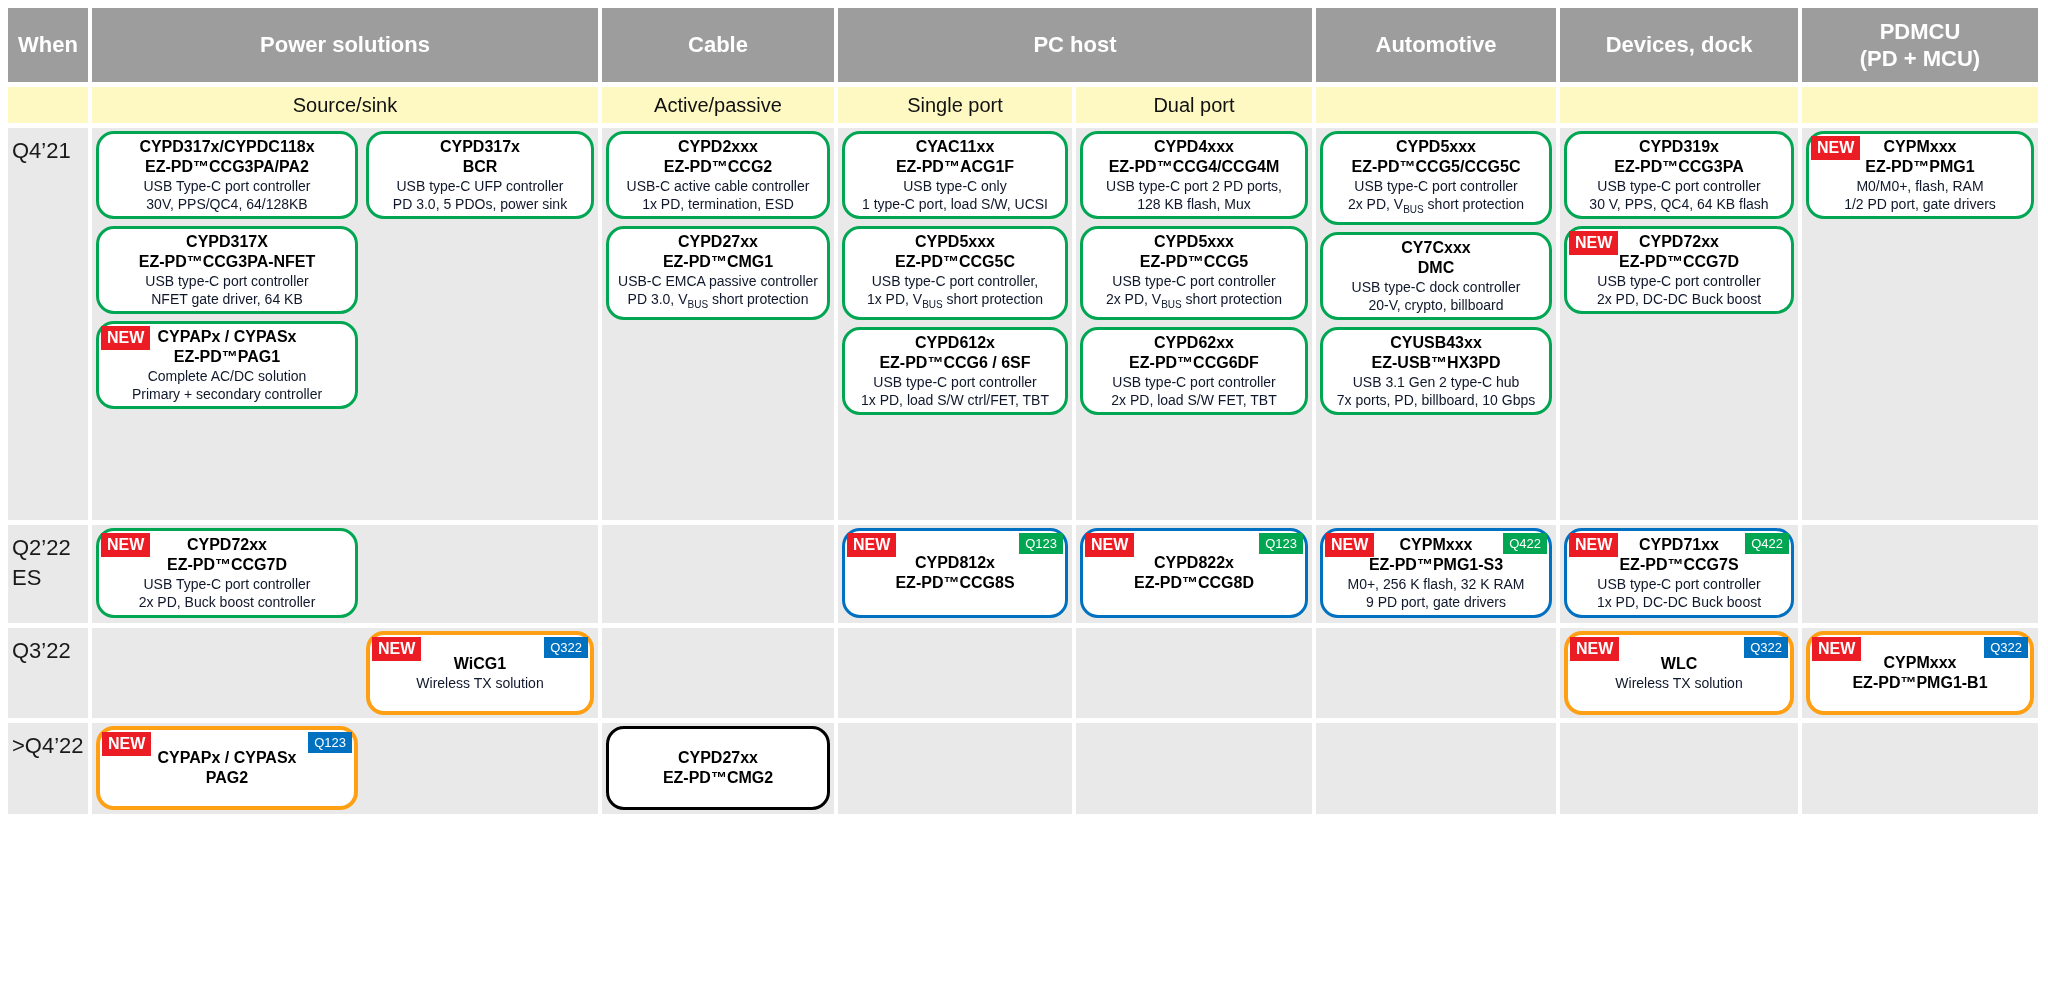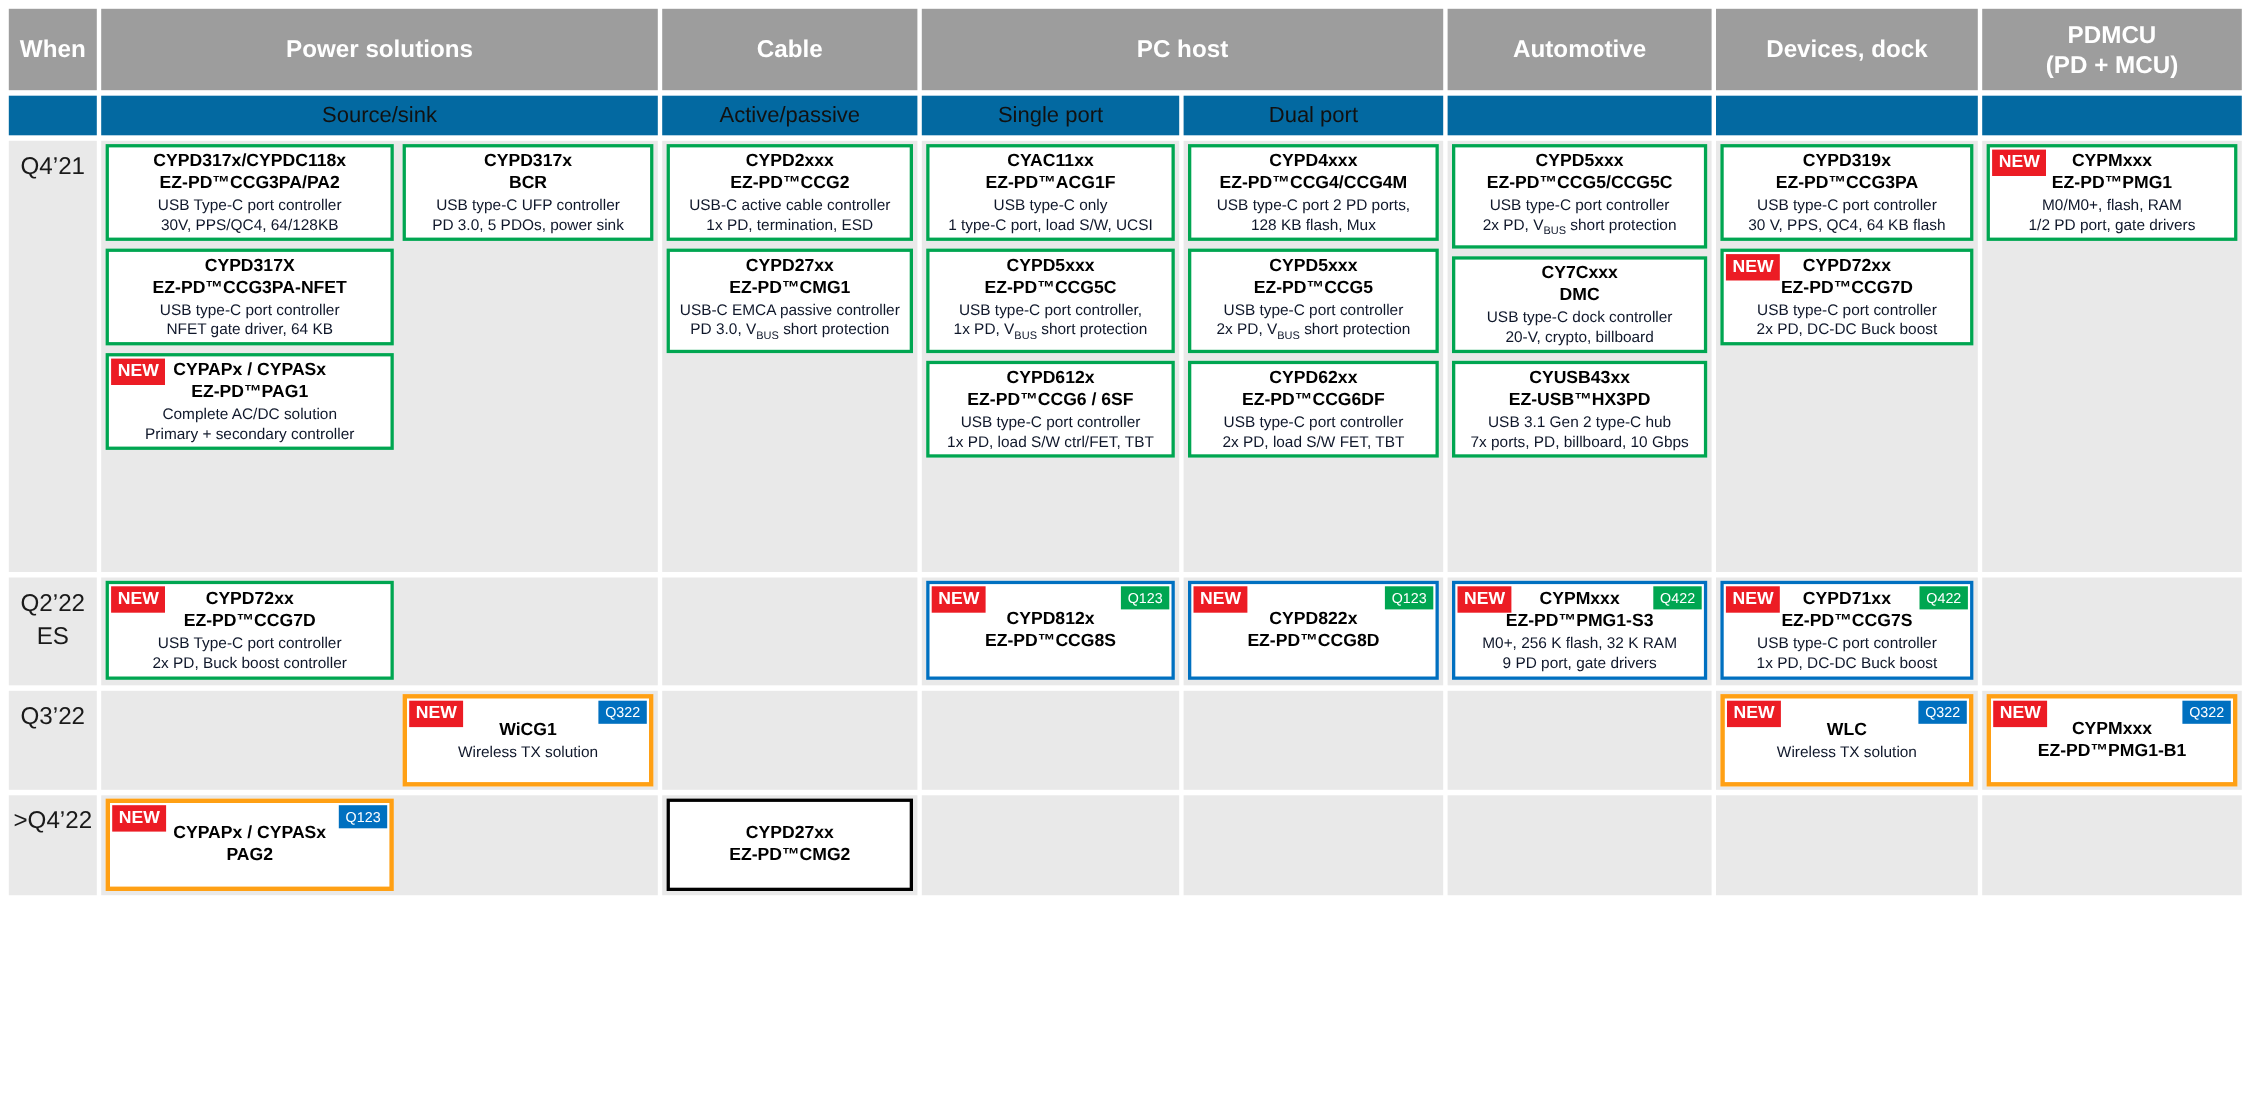--- a/index.html
+++ b/index.html
@@ -5,31 +5,31 @@
   html,body{margin:0;padding:0;background:#fff;}
   .page{position:relative;width:2048px;height:814px;background:#ffffff;overflow:hidden;
         font-family:"Liberation Sans", sans-serif;}
   .grid{position:absolute;left:8px;top:8px;display:grid;
         grid-template-columns:80px 506px 232px 234px 236px 240px 238px 236px;
         grid-template-rows:74px 36px 392px 98px 90px 192px;
         gap:5px 4px;}
   .hcell{background:#9D9D9D;color:#fff;font-weight:bold;font-size:22px;line-height:1.25;
          display:flex;align-items:center;justify-content:center;text-align:center;white-space:pre-line;}
   .pc-span{grid-column:span 2;}
-  .scell{background:#0369a1;color:#111;font-size:20px;
+  .scell{background:#fef9c3;color:#111;font-size:20px;
          display:flex;align-items:center;justify-content:center;}
   .bcell{background:#E9E9E9;padding:3px 4px;display:flex;flex-direction:column;gap:7px;
          align-items:stretch;box-sizing:border-box;}
   .bcell.power{display:grid;grid-template-columns:262px 1fr;gap:0 8px;align-content:start;}
   .stack{display:flex;flex-direction:column;gap:7px;min-width:0;}
-  .row-label{font-size:22px;color:#1a1a1a;text-align:center;padding-top:5px;
+  .row-label{font-size:22px;color:#1a1a1a;text-align:left;padding-top:5px;
              white-space:pre-line;line-height:1.35;}
   .pbox{position:relative;background:#fff;min-height:84px;display:flex;flex-direction:column;
         justify-content:center;align-items:center;text-align:center;padding:3px 2px;
-        box-sizing:border-box;flex:none;}
+        box-sizing:border-box;flex:none;border-radius:18px;}
   .b-green{border:3px solid #00A651;}
   .b-blue{border:3px solid #0070C0;}
   .b-orange{border:4px solid #FFA014;}
   .b-black{border:3px solid #000000;}
   .row-q222 .pbox{min-height:90px;}
   .line-title{font-weight:bold;font-size:16px;line-height:20px;color:#000;}
   .line-desc{font-size:14px;line-height:18px;color:#0f172a;}
   .line-desc sub,.line-title sub{font-size:10px;}
   .new-badge{position:absolute;top:2px;left:2px;background:#EC1C24;color:#fff;font-weight:bold;
              font-size:16px;line-height:1;padding:4px 6px;}

